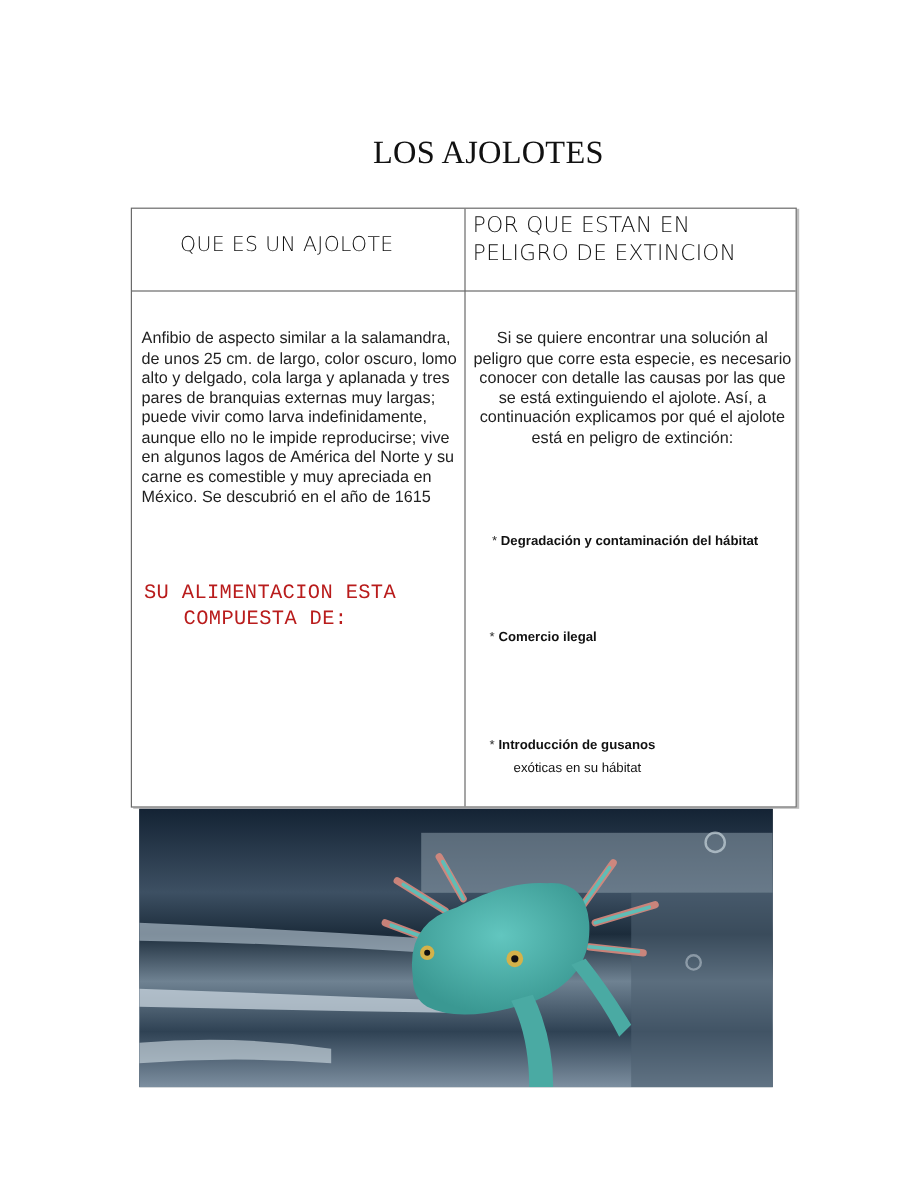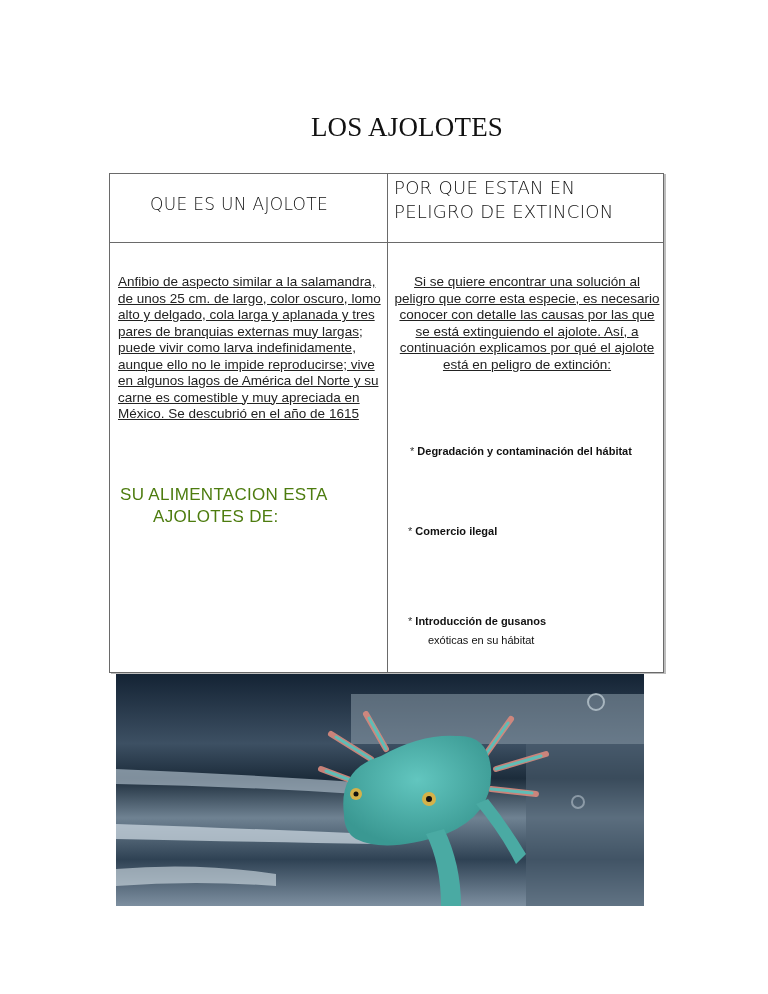--- a/index.html
+++ b/index.html
@@ -18,27 +18,27 @@
     .col-divider { position: absolute; left: 277px; top: 0; width: 1px; height: 100%; background: #6a6a6a; }
     .row-divider { position: absolute; left: 0; top: 68px; width: 100%; height: 1px; background: #6a6a6a; }
 
     .hdr {
       position: absolute; font-family: "DejaVu Sans", sans-serif; font-weight: 300; color: #111;
       font-size: 17px; line-height: 22px; letter-spacing: 0.3px;
     }
     .hdr-left { left: 40px; top: 19px; }
     .hdr-right { left: 284px; top: 2px; font-size: 18px; line-height: 24px; }
 
-    .body-text { position: absolute; font-size: 13.5px; line-height: 16.5px; color: #222; text-decoration: underline; }
+    .body-text { position: absolute; font-size: 13.5px; line-height: 16.5px; color: #222; }
     .desc-left { left: 8px; top: 100px; width: 266px; }
     .desc-right { left: 284px; top: 100px; width: 266px; text-align: center; }
 
     .sub-heading {
       position: absolute; left: 10px; top: 310px; width: 260px;
-      font-family: Liberation Sans, sans-serif; font-size: 17px; line-height: 22px; color: #4d7c0f; letter-spacing: 0.3px;
+      font-family: Liberation Mono, monospace; font-size: 17px; line-height: 22px; color: #b91c1c; letter-spacing: 0.3px;
     }
     .sub-heading .line2 { display: block; padding-left: 33px; }
     .food-list { left: 8px; top: 400px; width: 266px; }
 
     .cause { position: absolute; left: 298px; font-size: 11px; line-height: 19px; color: #111; }
     .cause .bullet { font-weight: normal; color: #333; }
     .cause .bold { font-weight: bold; }
     .cause-1 { top: 268px; left: 300px; }
     .cause-2 { top: 348px; text-align: right; }
     .cause-3 { top: 438px; }
@@ -61,21 +61,21 @@
   <div class="hdr hdr-left">QUE ES UN AJOLOTE</div>
   <div class="hdr hdr-right">
     <span>POR QUE ESTAN EN</span><br>
     <span>PELIGRO DE EXTINCION</span>
   </div>
 
   <div class="body-text desc-left">Anfibio de aspecto similar a la salamandra, de unos 25 cm. de largo, color oscuro, lomo alto y delgado, cola larga y aplanada y tres pares de branquias externas muy largas; puede vivir como larva indefinidamente, aunque ello no le impide reproducirse; vive en algunos lagos de América del Norte y su carne es comestible y muy apreciada en México. Se descubrió en el año de 1615</div>
 
   <div class="sub-heading">
     <span>SU ALIMENTACION ESTA</span>
-    <span class="line2">AJOLOTES DE:</span>
+    <span class="line2">COMPUESTA DE:</span>
   </div>
 
   <div class="body-text desc-right">Si se quiere encontrar una solución al peligro que corre esta especie, es necesario conocer con detalle las causas por las que se está extinguiendo el ajolote. Así, a continuación explicamos por qué el ajolote está en peligro de extinción:</div>
 
   <div class="cause cause-1">
     <span class="bullet">*</span>
     <span class="bold">Degradación y contaminación del hábitat</span>
   </div>
   <div class="cause cause-2">
     <span class="bullet">*</span>

